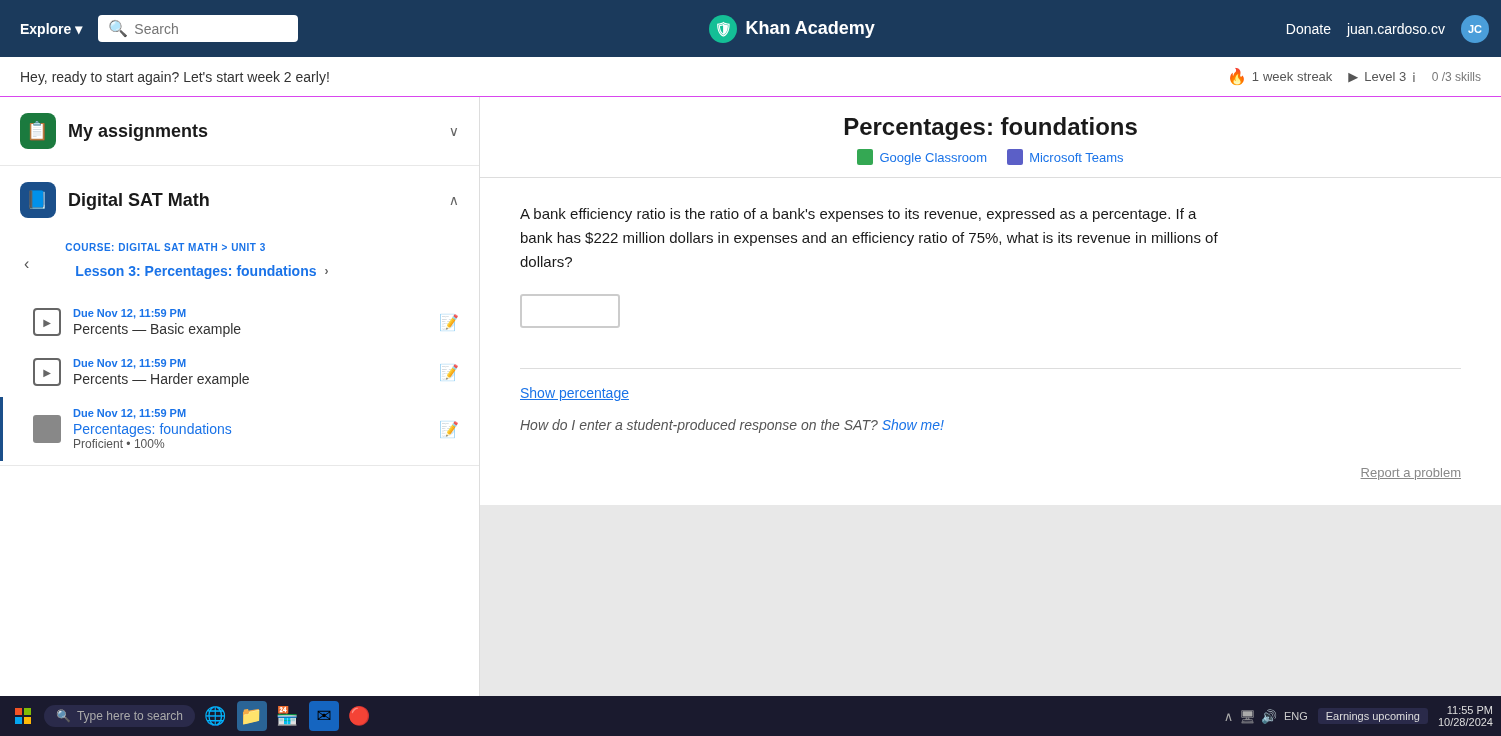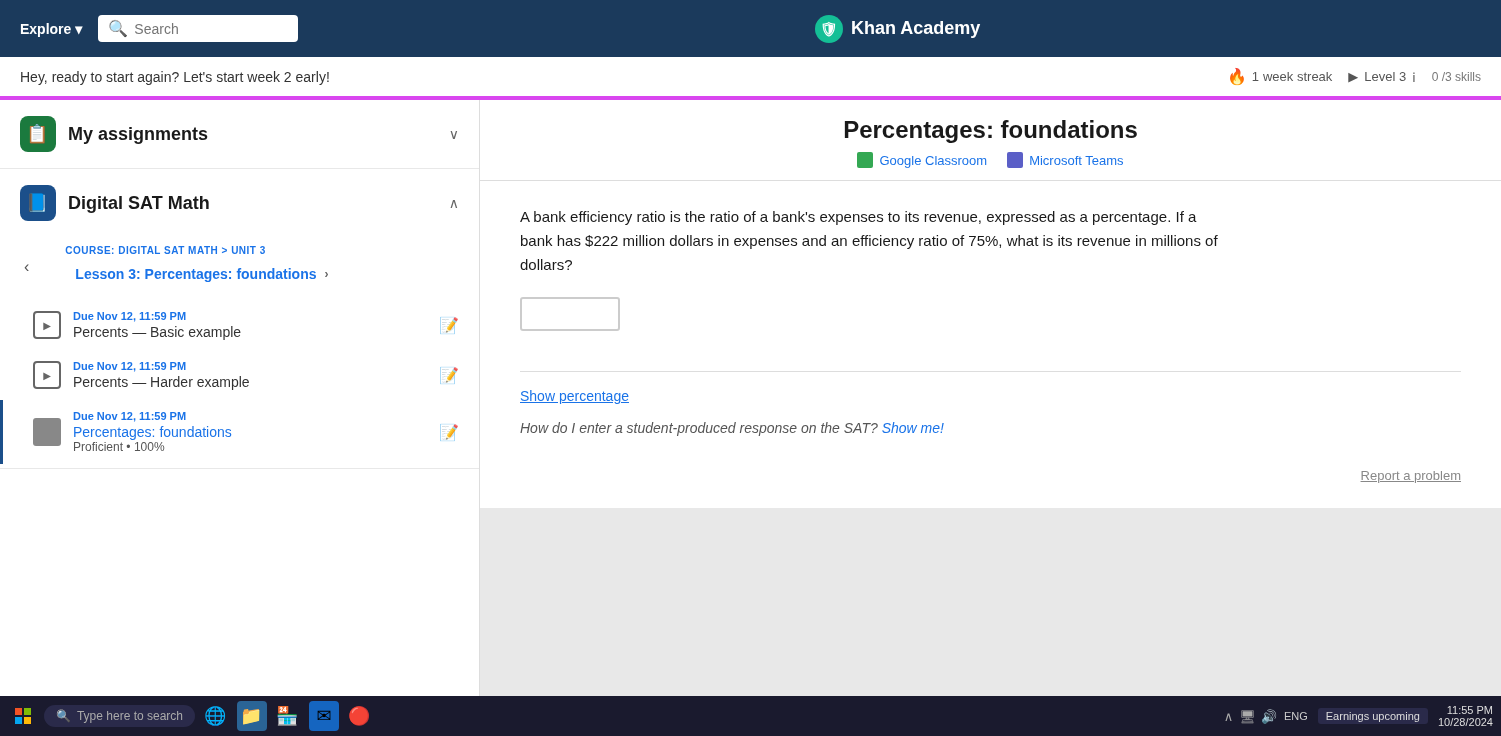--- a/index.html
+++ b/index.html
@@ -89,21 +89,21 @@
     
     .main-container {
       display: flex;
       height: calc(736px - 42px - 40px);
       background: #f0f0f0;
     }
 
     
     .notification-bar {
       background: #fff;
-      border-bottom: 4px solid #d946ef;
+      border-bottom: 1px solid #d946ef;
       padding: 10px 20px;
       display: flex;
       align-items: center;
       justify-content: space-between;
       font-size: 14px;
       color: #333;
     }
     .notification-bar .streak-info {
       display: flex;
       align-items: center;
@@ -552,20 +552,25 @@
     <span>Explore</span>
     <span>▾</span>
   </div>
   <div class="search-bar">
     <span>🔍</span>
     <input type="text" placeholder="Search" style="">
   </div>
   <div class="nav-logo">
     <div class="logo-icon">🛡</div>
     <span>Khan Academy</span>
+  </div>
+  <div class="nav-right">
+    <button class="donate-btn">Donate</button>
+    <span>juan.cardoso.cv</span>
+    <div class="user-avatar">JC</div>
   </div>
 </div>
 
 <div class="notification-bar">
   <span>Hey, ready to start again? Let's start week 2 early!</span>
   <div class="streak-info">
     <div class="streak-badge">
       <span class="streak-icon">🔥</span>
       <span>1</span>
       <span>week streak</span>

